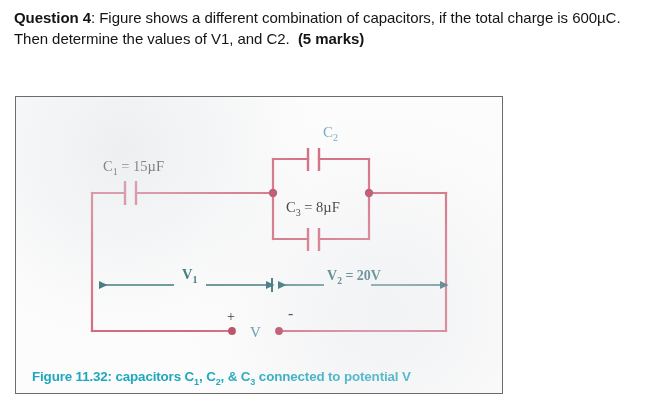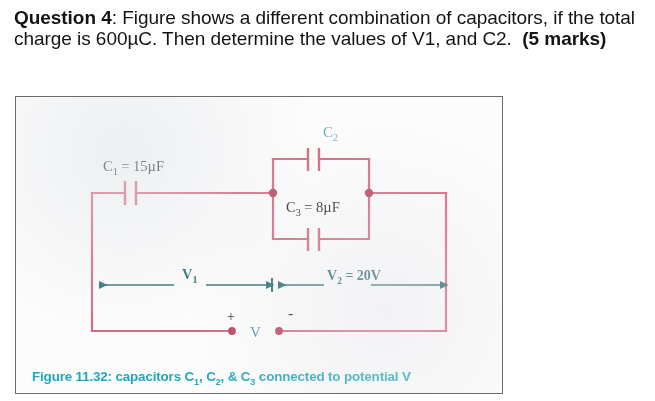--- a/index.html
+++ b/index.html
@@ -16,21 +16,21 @@
     font-family: "Liberation Sans", sans-serif;
     color: #111111;
   }
 
   
   #question-block {
     position: absolute;
     left: 14px;
     top: 7px;
     width: 630px;
-    font-size: 19px;
+    font-size: 15px;
     line-height: 21px;
     color: #141414;
     letter-spacing: -0.05px;
   }
   #question-block .q-label {
     font-weight: bold;
   }
   #question-block .q-marks {
     font-weight: bold;
   }

